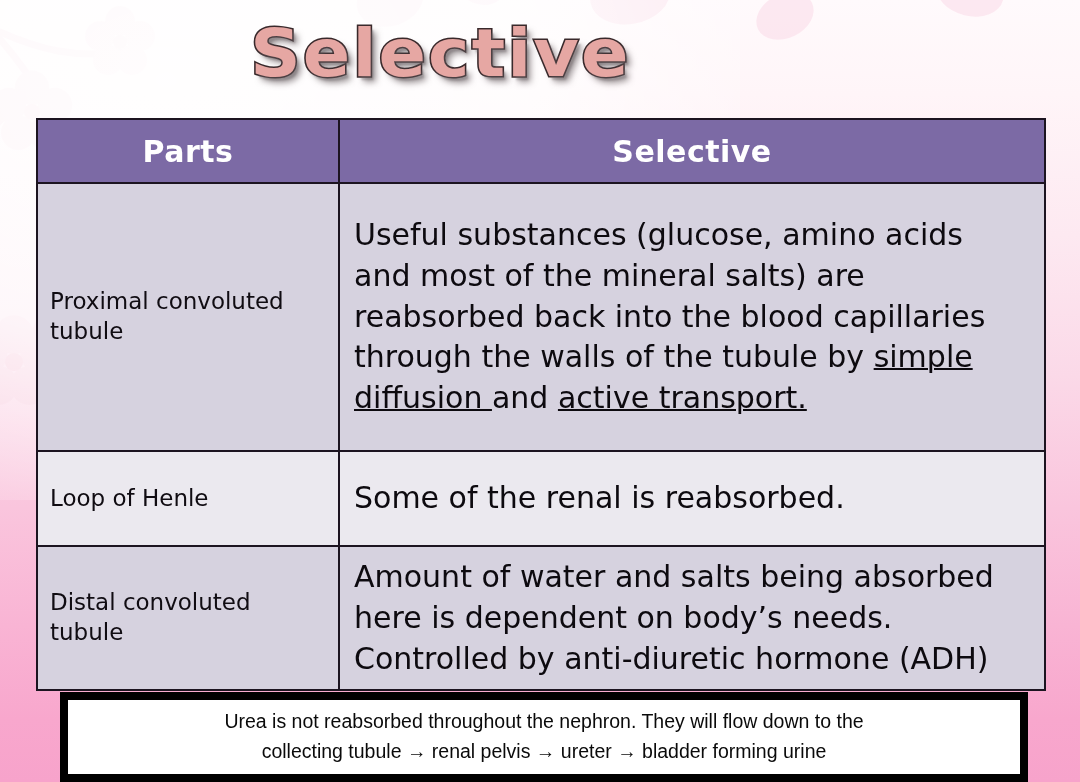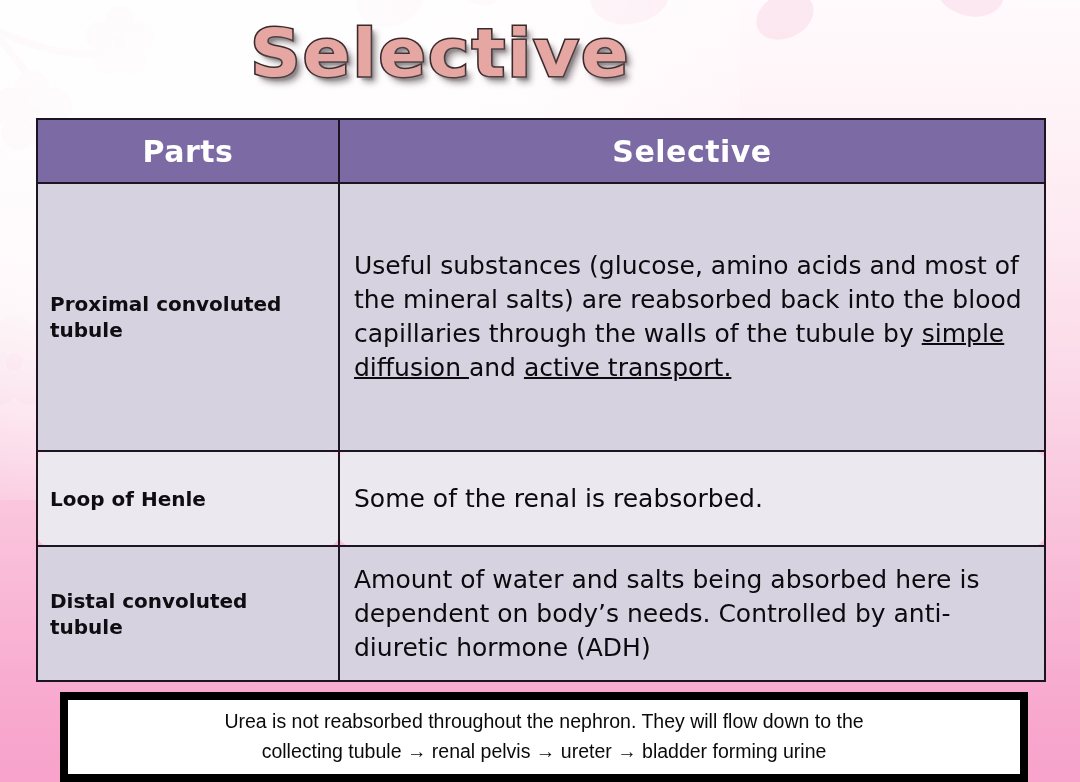--- a/index.html
+++ b/index.html
@@ -115,34 +115,34 @@
     text-align: center;
     font-family: "DejaVu Sans", sans-serif;
     font-weight: 700;
     font-size: 30px;
     letter-spacing: 0.5px;
     margin-top: 18px;
   }
 
   
   .row-shade-a td { background: #d6d2df; }
-  .row-shade-b td { background: #ebe9ef; border-radius: 12px; }
+  .row-shade-b td { background: #ebe9ef; }
 
   .cell-parts {
     font-family: "DejaVu Sans", sans-serif;
-    font-weight: 700;
-    font-size: 20px;
+    font-weight: 400;
+    font-size: 23px;
     line-height: 1.30;
     color: #100c12;
     padding: 8px 14px 8px 12px !important;
   }
   .cell-func {
     font-family: "DejaVu Sans", sans-serif;
     font-weight: 400;
-    font-size: 25px;
+    font-size: 30px;
     line-height: 1.36;
     color: #0d0a0f;
     padding: 10px 16px 10px 14px !important;
   }
   .cell-func .u { text-decoration: underline; text-decoration-thickness: 2px; }
 
   .r1 { height: 268px; }
   .r2 { height: 95px; }
   .r3 { height: 135px; border-radius: 21px; }
 

